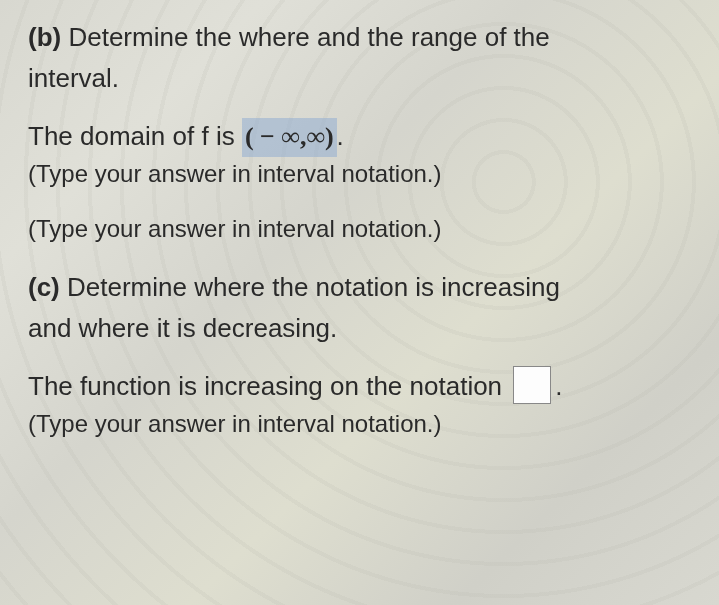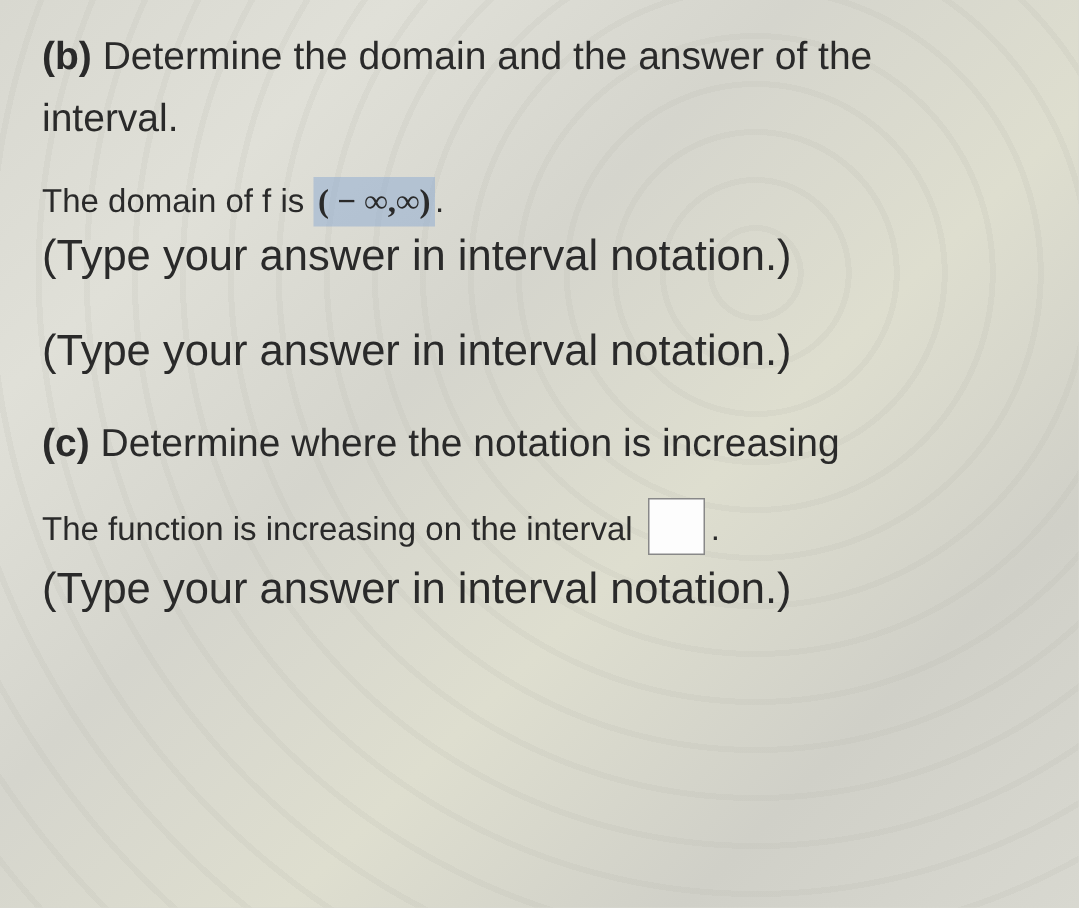--- a/index.html
+++ b/index.html
@@ -42,25 +42,25 @@
       margin-bottom: 6px;
     }
     .bold {
       font-weight: bold;
     }
     .answer-block {
       margin-top: 22px;
       margin-bottom: 10px;
     }
     .answer-line {
-      font-size: 22px;
+      font-size: 26px;
       line-height: 1.4;
     }
     .hint-line {
-      font-size: 29px;
+      font-size: 24px;
       line-height: 1.4;
     }
     .highlight {
       background-color: rgba(140, 170, 210, 0.5);
       font-weight: bold;
       font-family: 'Times New Roman', serif;
       padding: 1px 3px;
       display: inline-block;
     }
     .input-box {
@@ -79,43 +79,44 @@
     }
   </style>
 </head>
 <body>
 
 <div class="content">
 
   <div class="section">
     <div class="question-line">
       <span class="bold">(b)</span>
-      <span>Determine the domain and the answer of the</span>
+      <span>Determine the where and the range of the</span>
     </div>
     <div class="question-line">interval.</div>
 
     <div class="answer-block">
       <div class="answer-line">
         <span>The domain of f is </span><span class="highlight">( − ∞,∞)</span><span>.</span>
       </div>
       <div class="hint-line">(Type your answer in interval notation.)</div>
     </div>
 
     <div class="answer-block">
       <div class="hint-line">(Type your answer in interval notation.)</div>
     </div>
   </div>
 
   <div class="section part-c">
     <div class="question-line">
       <span class="bold">(c)</span>
       <span>Determine where the notation is increasing</span>
     </div>
+    <div class="question-line">and where it is decreasing.</div>
 
     <div class="answer-block">
       <div class="answer-line">
-        <span>The function is increasing on the interval </span><span class="input-box"></span><span>.</span>
+        <span>The function is increasing on the notation </span><span class="input-box"></span><span>.</span>
       </div>
       <div class="hint-line">(Type your answer in interval notation.)</div>
     </div>
   </div>
 
 </div>
 
 </body></html>

